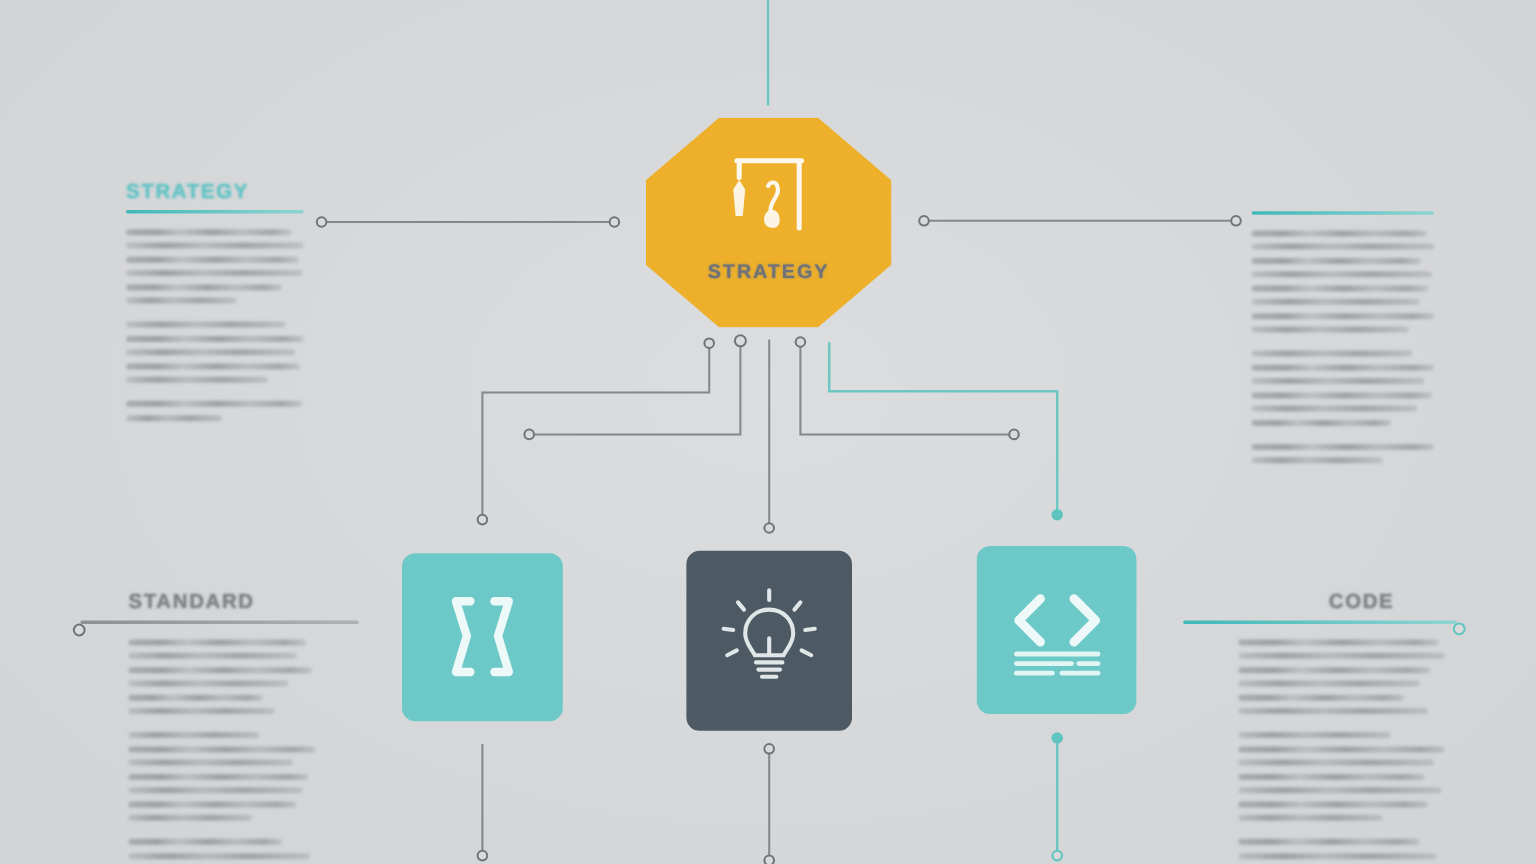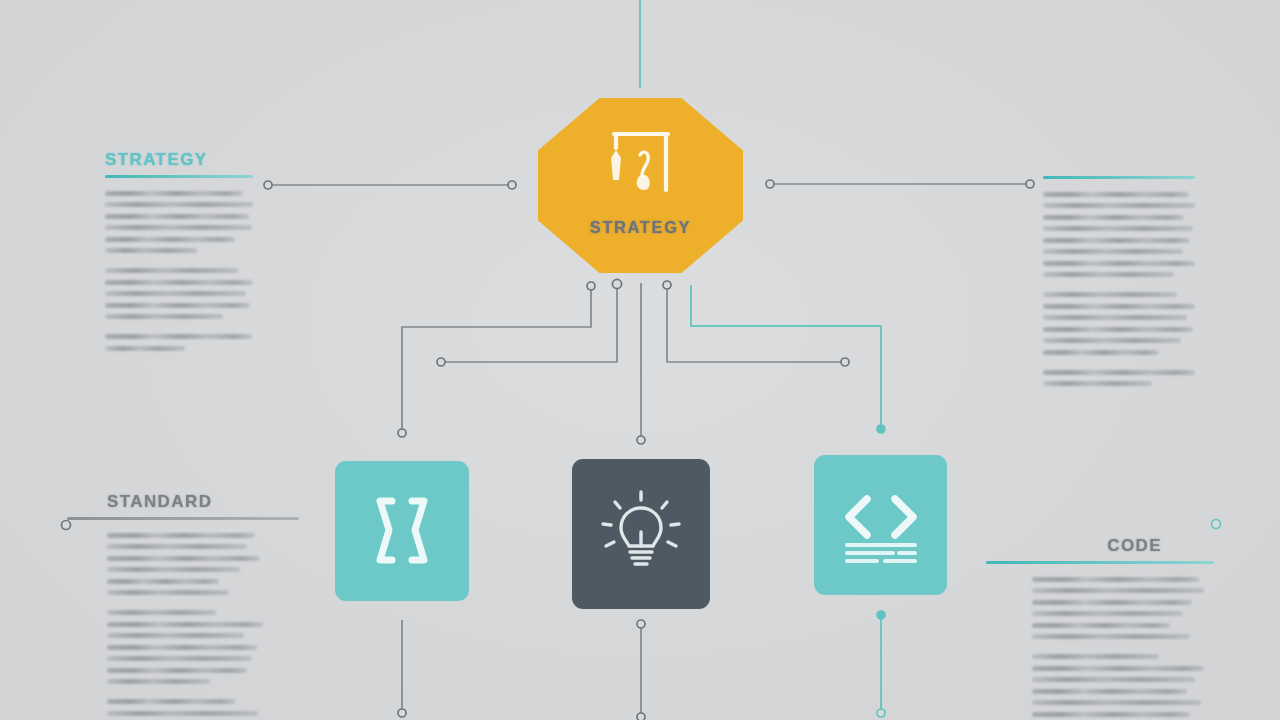--- a/index.html
+++ b/index.html
@@ -124,21 +124,21 @@
         rgba(148,153,159,.38) 100%);
   }
 
   #block-strategy   { left: 105px; top: 150px;  width: 148px; }
   #block-top-right  { left: 1043px; top: 176px; width: 152px; }
   #block-standard   { left: 85px;  top: 492px;  width: 178px; }
   #block-code       { left: 1032px; top: 492px; width: 172px; }
 
   #block-top-right .rule { margin-top: 0; }
 
-  .title-row { display: flex; margin-top: 44px; }
+  .title-row { display: flex; }
   .title-right { justify-content: flex-end; }
 </style>
 </head>
 <body>
 
 <div id="canvas">
 
   <svg id="wires" viewBox="0 0 1280 720" xmlns="http://www.w3.org/2000/svg">
     <defs>
       <style>

